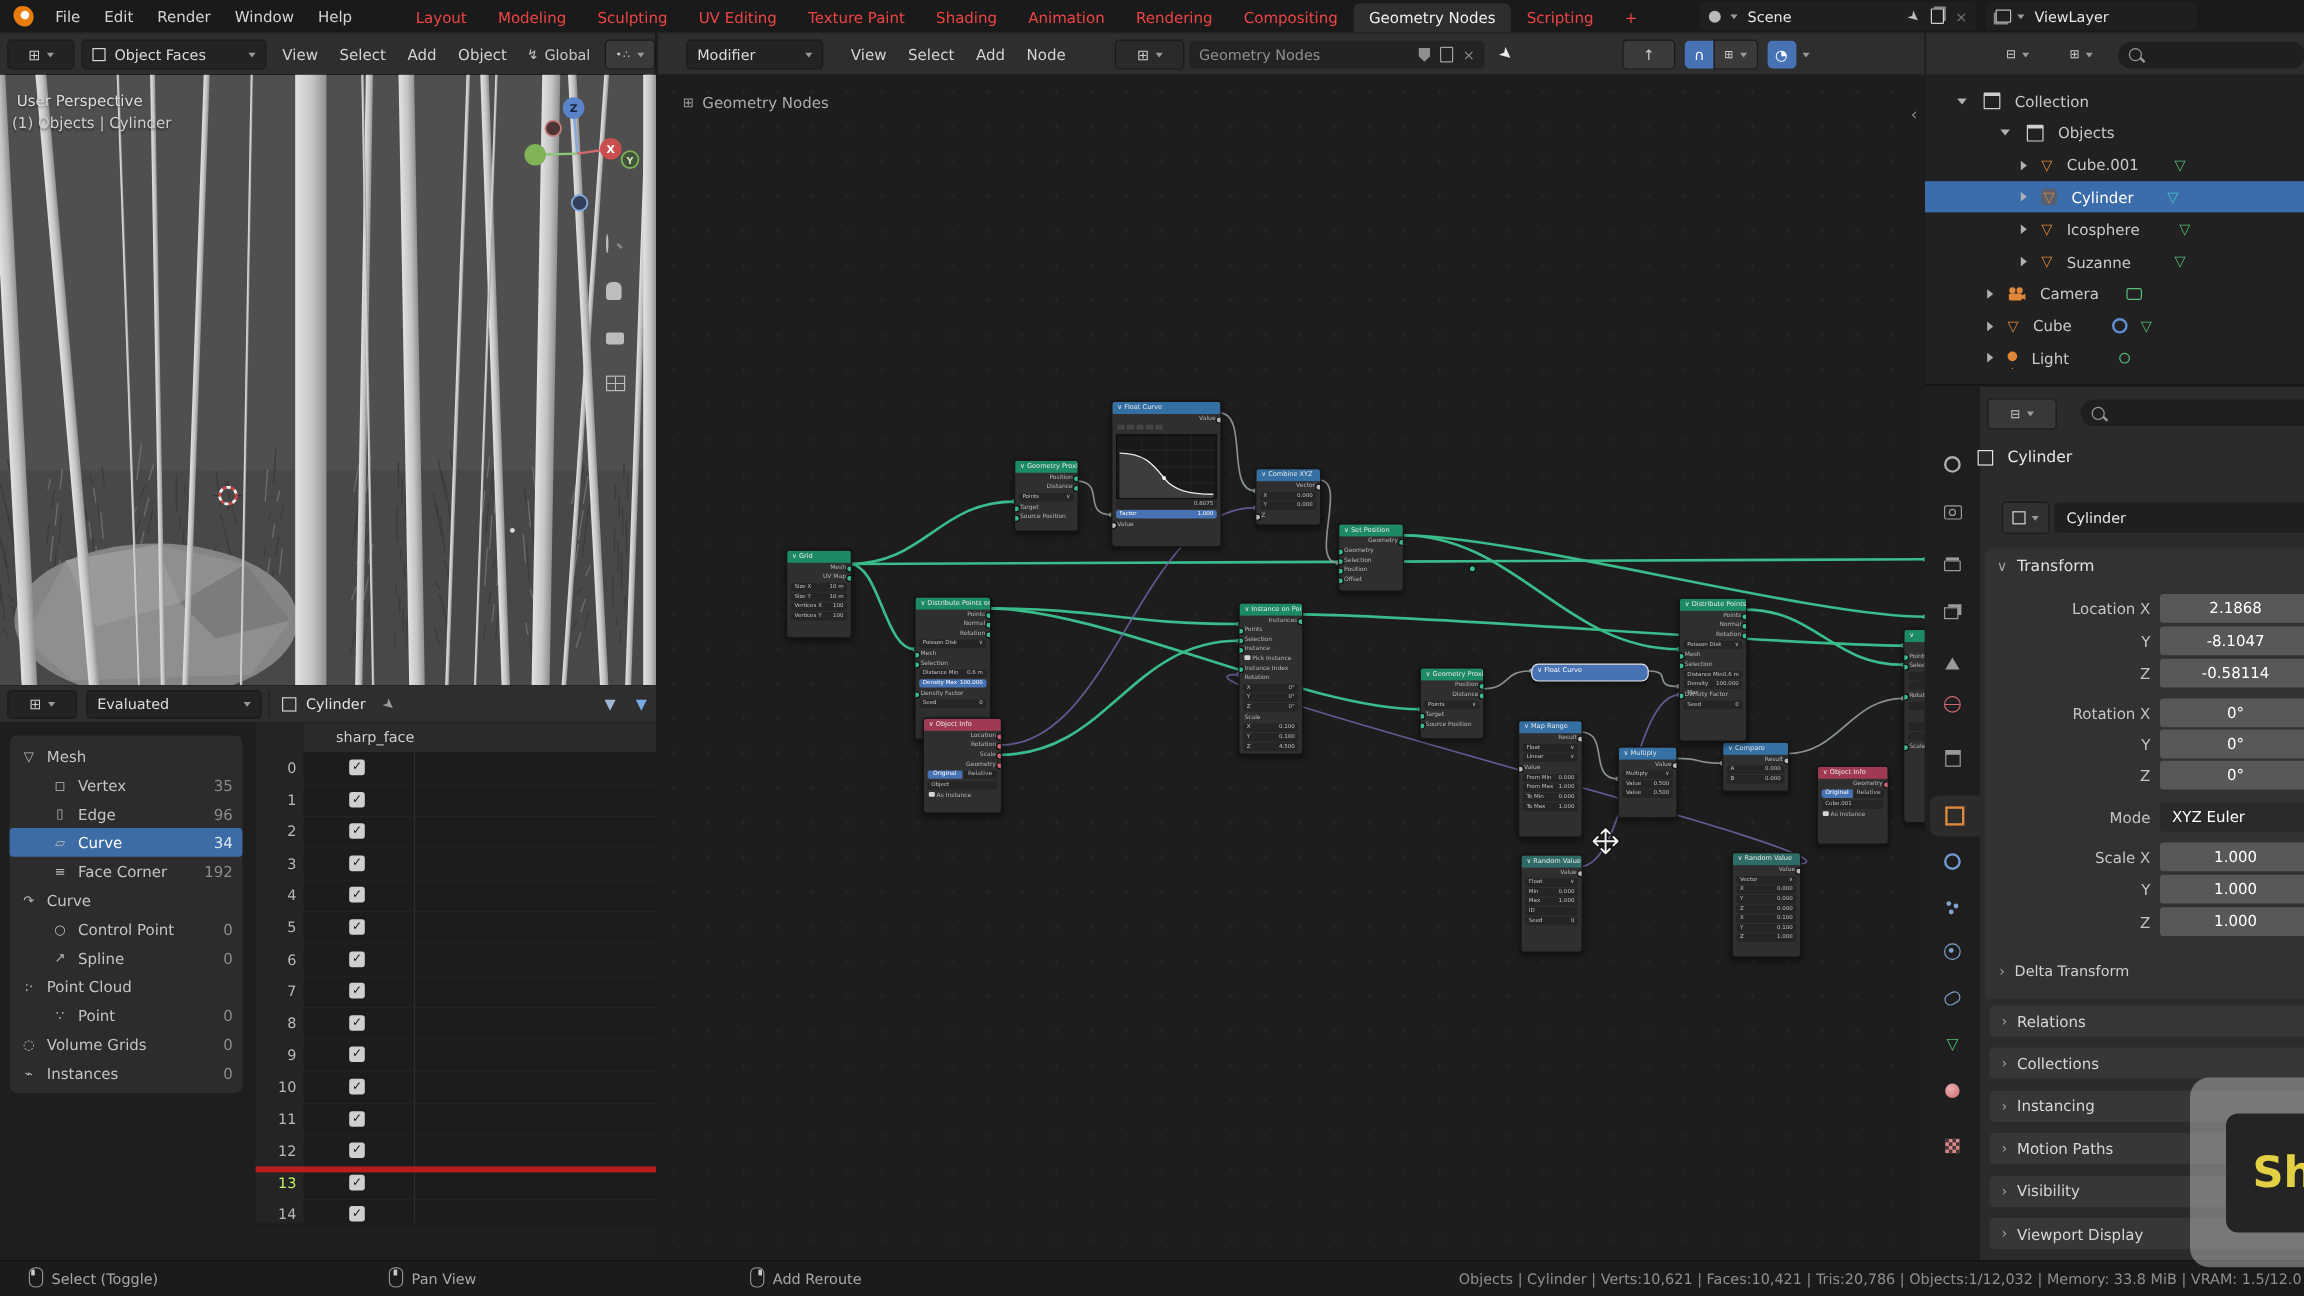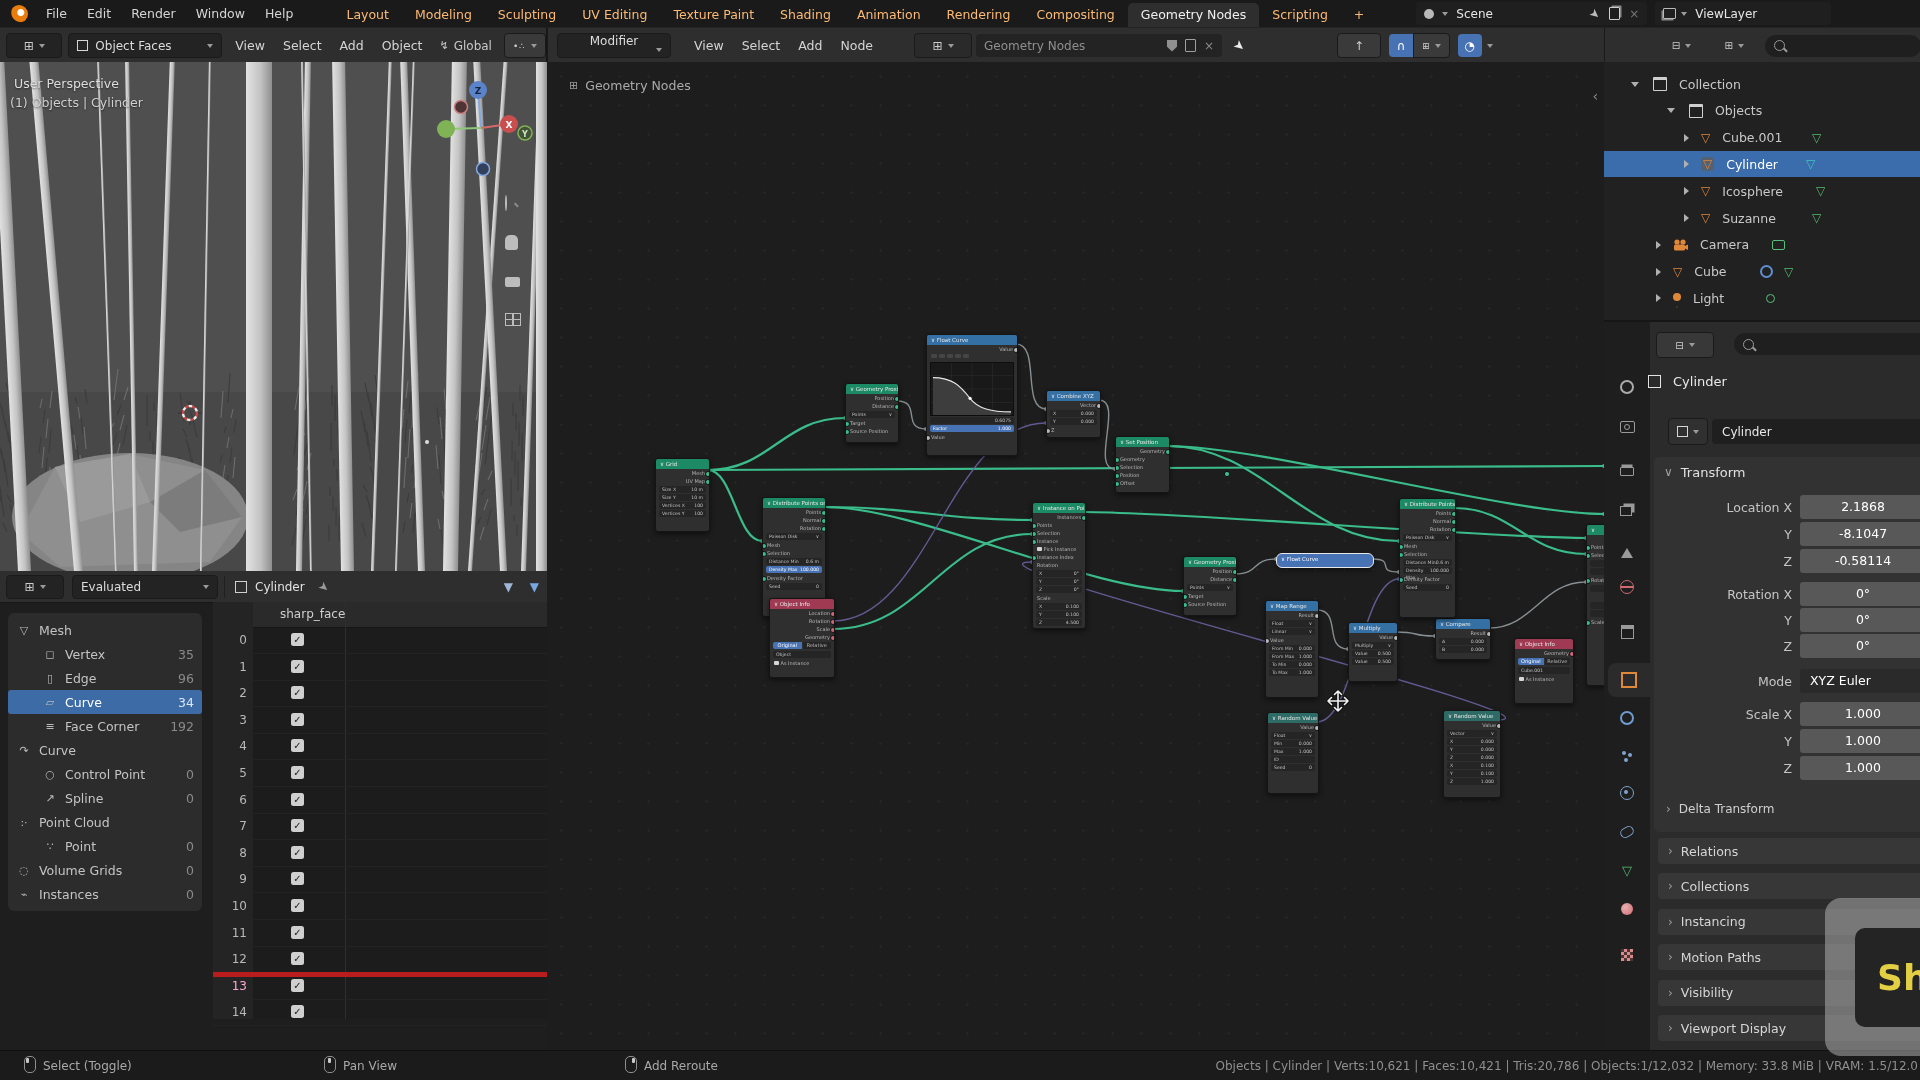--- a/index.html
+++ b/index.html
@@ -4,21 +4,21 @@
 <style>
   html,body{margin:0;padding:0;background:#0c0c0c;}
   #app{position:relative;width:1920px;height:1080px;overflow:hidden;background:#161616;
        font-family:"DejaVu Sans","Liberation Sans",sans-serif;color:#c8c8c8;font-size:12px;
        -webkit-font-smoothing:antialiased;}
   .abs{position:absolute;}
   .row{display:flex;align-items:center;}
   
   #topbar{left:0;top:0;width:1920px;height:27px;background:#1a1a1a;display:flex;align-items:center;}
   .menu-item{padding:0 10px;color:#d4d4d4;font-size:12.5px;line-height:27px;cursor:default;}
-  .ws-tab{padding:0 13px;color:#fdba74;font-size:12.5px;line-height:24px;margin-top:3px;border-radius:5px 5px 0 0;}
+  .ws-tab{padding:0 13px;color:#ef4444;font-size:12.5px;line-height:24px;margin-top:3px;border-radius:5px 5px 0 0;}
   .ws-tab.active{background:#2e2e2e;color:#f0f0f0;}
   .caret{display:inline-block;width:0;height:0;border-left:3.5px solid transparent;border-right:3.5px solid transparent;border-top:4px solid #9a9a9a;margin-left:5px;vertical-align:middle;}
   .widget{background:#232323;border:1px solid #1a1a1a;border-radius:4px;height:23px;display:flex;align-items:center;padding:0 8px;color:#dcdcdc;}
   
   .hdr{top:27px;height:35px;background:#2e2e2e;display:flex;align-items:center;border-top:1px solid #242424;}
   .hdr .menu-item{line-height:35px;font-size:12.5px;padding:0 9px;}
   .etype{width:40px;justify-content:center;}
   
   #viewport{left:0;top:62px;width:547px;height:509px;background:#000000;overflow:hidden;}
   .ovl-text{color:#dedede;font-size:12.5px;text-shadow:0 1px 2px rgba(0,0,0,.5);}
@@ -140,21 +140,21 @@
       <span style="color:#c9c9c9;font-size:11px;">↯</span>
       <span style="margin-left:5px;">Global</span>
     </span>
     <span class="widget" style="margin-left:12px;background:#3a3a3a;">
         <span style="letter-spacing:1px;color:#cfcfcf;font-size:9px;">•∴</span>
         <span class="caret"></span>
       </span>
   </div>
 
   <div class="abs hdr" style="left:547px;width:1056px;border-left:1px solid #1a1a1a;">
-    <span class="widget" style="margin-left:9px;width:96px;flex-direction:column;">
+    <span class="widget" style="margin-left:24px;width:96px;">
         <span>Modifier</span>
         <span class="caret" style="margin-left:auto;"></span>
       </span>
     <span id="ne-menus" style="display:flex;margin-left:14px;">
         <span class="menu-item">View</span>
         <span class="menu-item">Select</span>
         <span class="menu-item">Add</span>
         <span class="menu-item">Node</span>
       </span>
     <span class="widget etype" style="margin-left:32px;background:#2a2a2a;">
@@ -670,21 +670,21 @@
         </div>
         <div class="abs" style="left:213px;top:348.6px;width:334px;height:26px;border-bottom:1px solid #232323;">
           <span style="position:absolute;left:0;width:34px;text-align:right;line-height:26px;color:#b9b9b9;">11</span>
           <span class="cbx" style="position:absolute;left:78px;top:6px;">✓</span>
         </div>
         <div class="abs" style="left:213px;top:375.20000000000005px;width:334px;height:26px;border-bottom:5px solid #b91c1c;">
           <span style="position:absolute;left:0;width:34px;text-align:right;line-height:26px;color:#b9b9b9;">12</span>
           <span class="cbx" style="position:absolute;left:78px;top:6px;">✓</span>
         </div>
         <div class="abs" style="left:213px;top:401.8px;width:334px;height:26px;border-bottom:1px solid #232323;">
-          <span style="position:absolute;left:0;width:34px;text-align:right;line-height:26px;color:#f9a8d4;">13</span>
+          <span style="position:absolute;left:0;width:34px;text-align:right;line-height:26px;color:#bef264;">13</span>
           <span class="cbx" style="position:absolute;left:78px;top:6px;">✓</span>
         </div>
         <div class="abs" style="left:213px;top:428.40000000000003px;width:334px;height:26px;border-bottom:1px solid #232323;">
           <span style="position:absolute;left:0;width:34px;text-align:right;line-height:26px;color:#b9b9b9;">14</span>
           <span class="cbx" style="position:absolute;left:78px;top:6px;">✓</span>
         </div>
       </div>
   </div>
 
   <div id="nodeed" class="abs">

